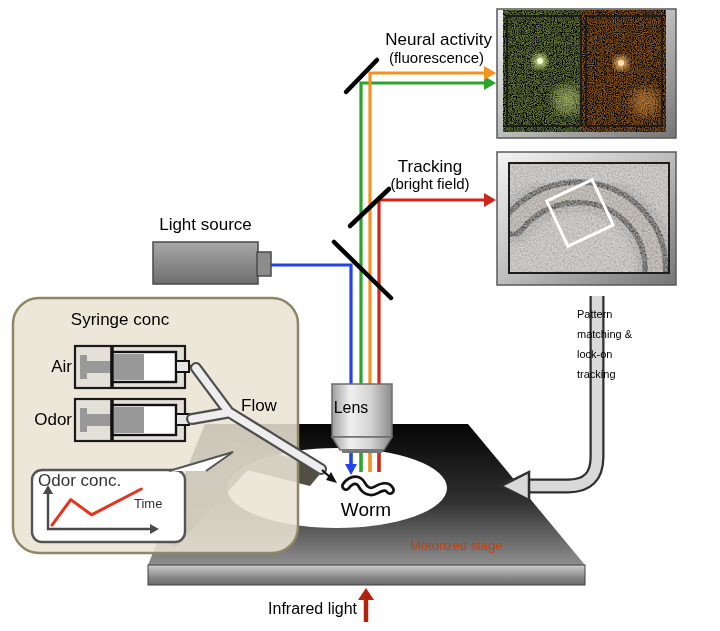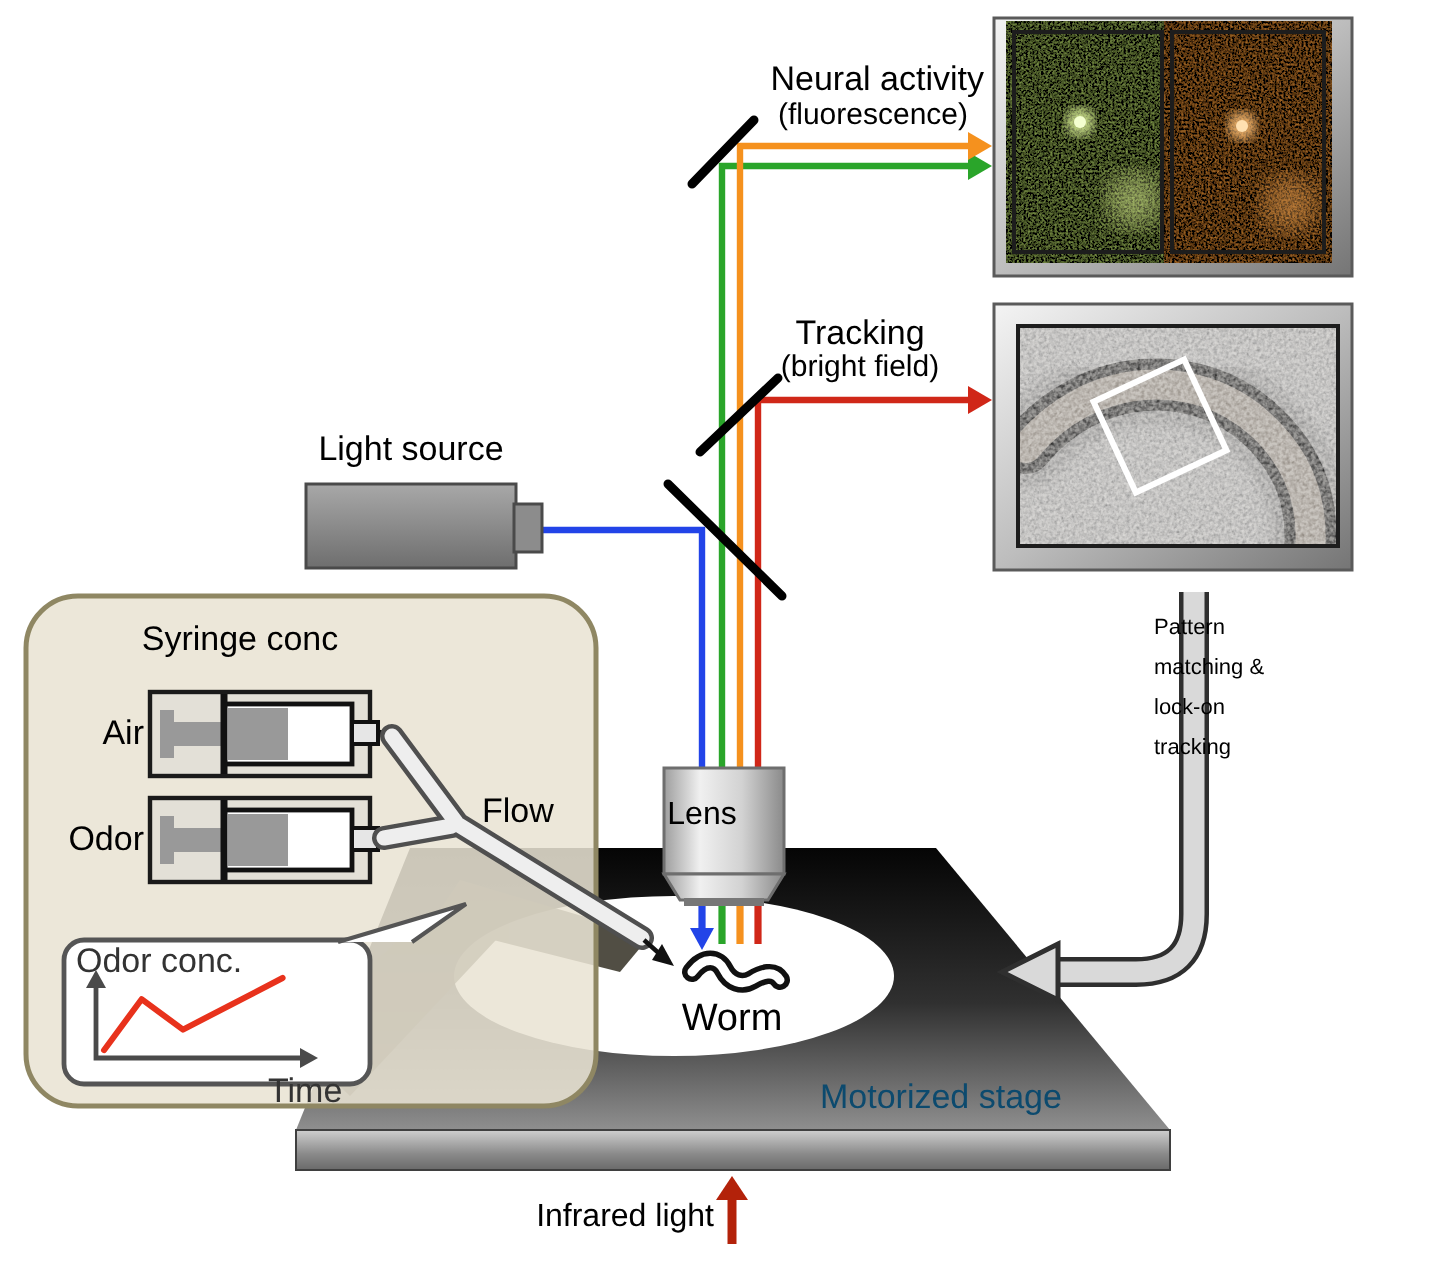--- a/index.html
+++ b/index.html
@@ -221,23 +221,23 @@
 <div class="lbl rt" style="left:330px;top:49px;width:154px;font-size:15px;">(fluorescence)</div>
 <div class="lbl ctr" style="left:380px;top:157px;width:100px;font-size:17px;">Tracking</div>
 <div class="lbl ctr" style="left:375px;top:175px;width:110px;font-size:15px;">(bright field)</div>
 <div class="lbl ctr" style="left:148px;top:215px;width:115px;font-size:17px;">Light source</div>
 <div class="lbl ctr" style="left:40px;top:310px;width:160px;font-size:17px;">Syringe conc</div>
 <div class="lbl rt" style="left:25px;top:357px;width:47px;font-size:17px;">Air</div>
 <div class="lbl rt" style="left:15px;top:410px;width:57px;font-size:17px;">Odor</div>
 <div class="lbl" style="left:241px;top:396px;font-size:17px;">Flow</div>
 <div class="lbl ctr" style="left:332px;top:399px;width:38px;font-size:16px;">Lens</div>
 <div class="lbl ctr" style="left:330px;top:499px;width:72px;font-size:19px;">Worm</div>
-<div class="lbl" style="left:410px;top:539px;width:160px;font-size:17px;color:#0c4a6e;">Motorized stage</div>
+<div class="lbl" style="left:410px;top:539px;width:160px;font-size:13px;color:#c2410c;">Motorized stage</div>
 <div class="lbl" style="left:577px;top:304px;width:104px;font-size:11px;line-height:20px;white-space:normal;">
   <div>Pattern</div>
   <div>matching &amp;</div>
   <div>lock-on</div>
   <div>tracking</div>
 </div>
 <div class="lbl rt" style="left:245px;top:600px;width:112px;font-size:16px;">Infrared light</div>
 <div class="lbl" style="left:38px;top:471px;font-size:17px;color:#333;">Odor conc.</div>
-<div class="lbl" style="left:134px;top:536px;font-size:17px;color:#333;">Time</div>
+<div class="lbl" style="left:134px;top:497px;font-size:13px;color:#333;">Time</div>
 </div>
 
 </body></html>

